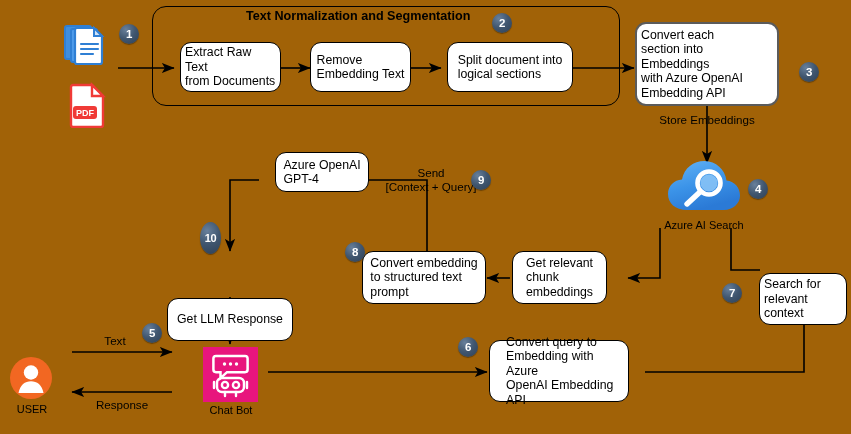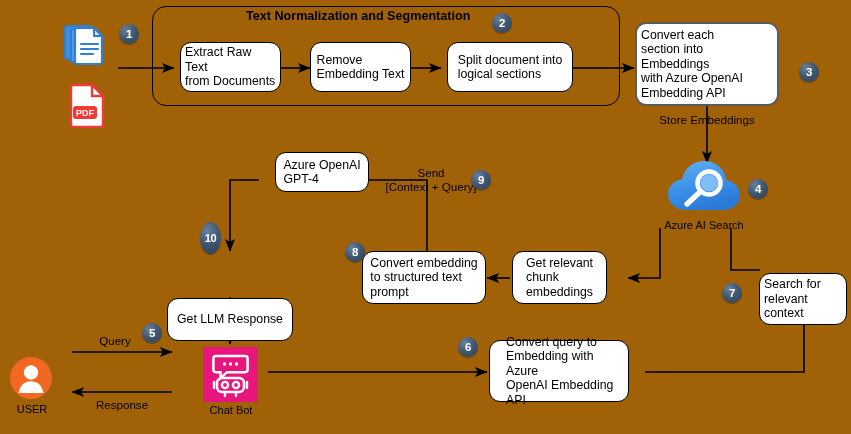--- a/index.html
+++ b/index.html
@@ -221,21 +221,21 @@
 
   <div class="node" style="left:489px;top:340px;width:140px;height:62px;padding-left:16px;">Convert query to
 Embedding with Azure
 OpenAI Embedding API</div>
 
   <div class="elabel" style="left:650px;top:113px;width:114px;">Store Embeddings</div>
 
   <div class="elabel" style="left:376px;top:166px;width:110px;">Send
 [Context + Query]</div>
 
-  <div class="elabel" style="left:85px;top:334px;width:60px;">Query</div>
+  <div class="elabel" style="left:85px;top:334px;width:60px;">Text</div>
 
   <div class="elabel" style="left:84px;top:398px;width:76px;">Response</div>
 
   <div class="badge" style="left:119px;top:24px;">1</div>
   <div class="badge" style="left:492px;top:13px;">2</div>
   <div class="badge" style="left:799px;top:62px;">3</div>
   <div class="badge" style="left:748px;top:179px;">4</div>
   <div class="badge" style="left:142px;top:323px;">5</div>
   <div class="badge" style="left:458px;top:337px;">6</div>
   <div class="badge" style="left:722px;top:283px;">7</div>

